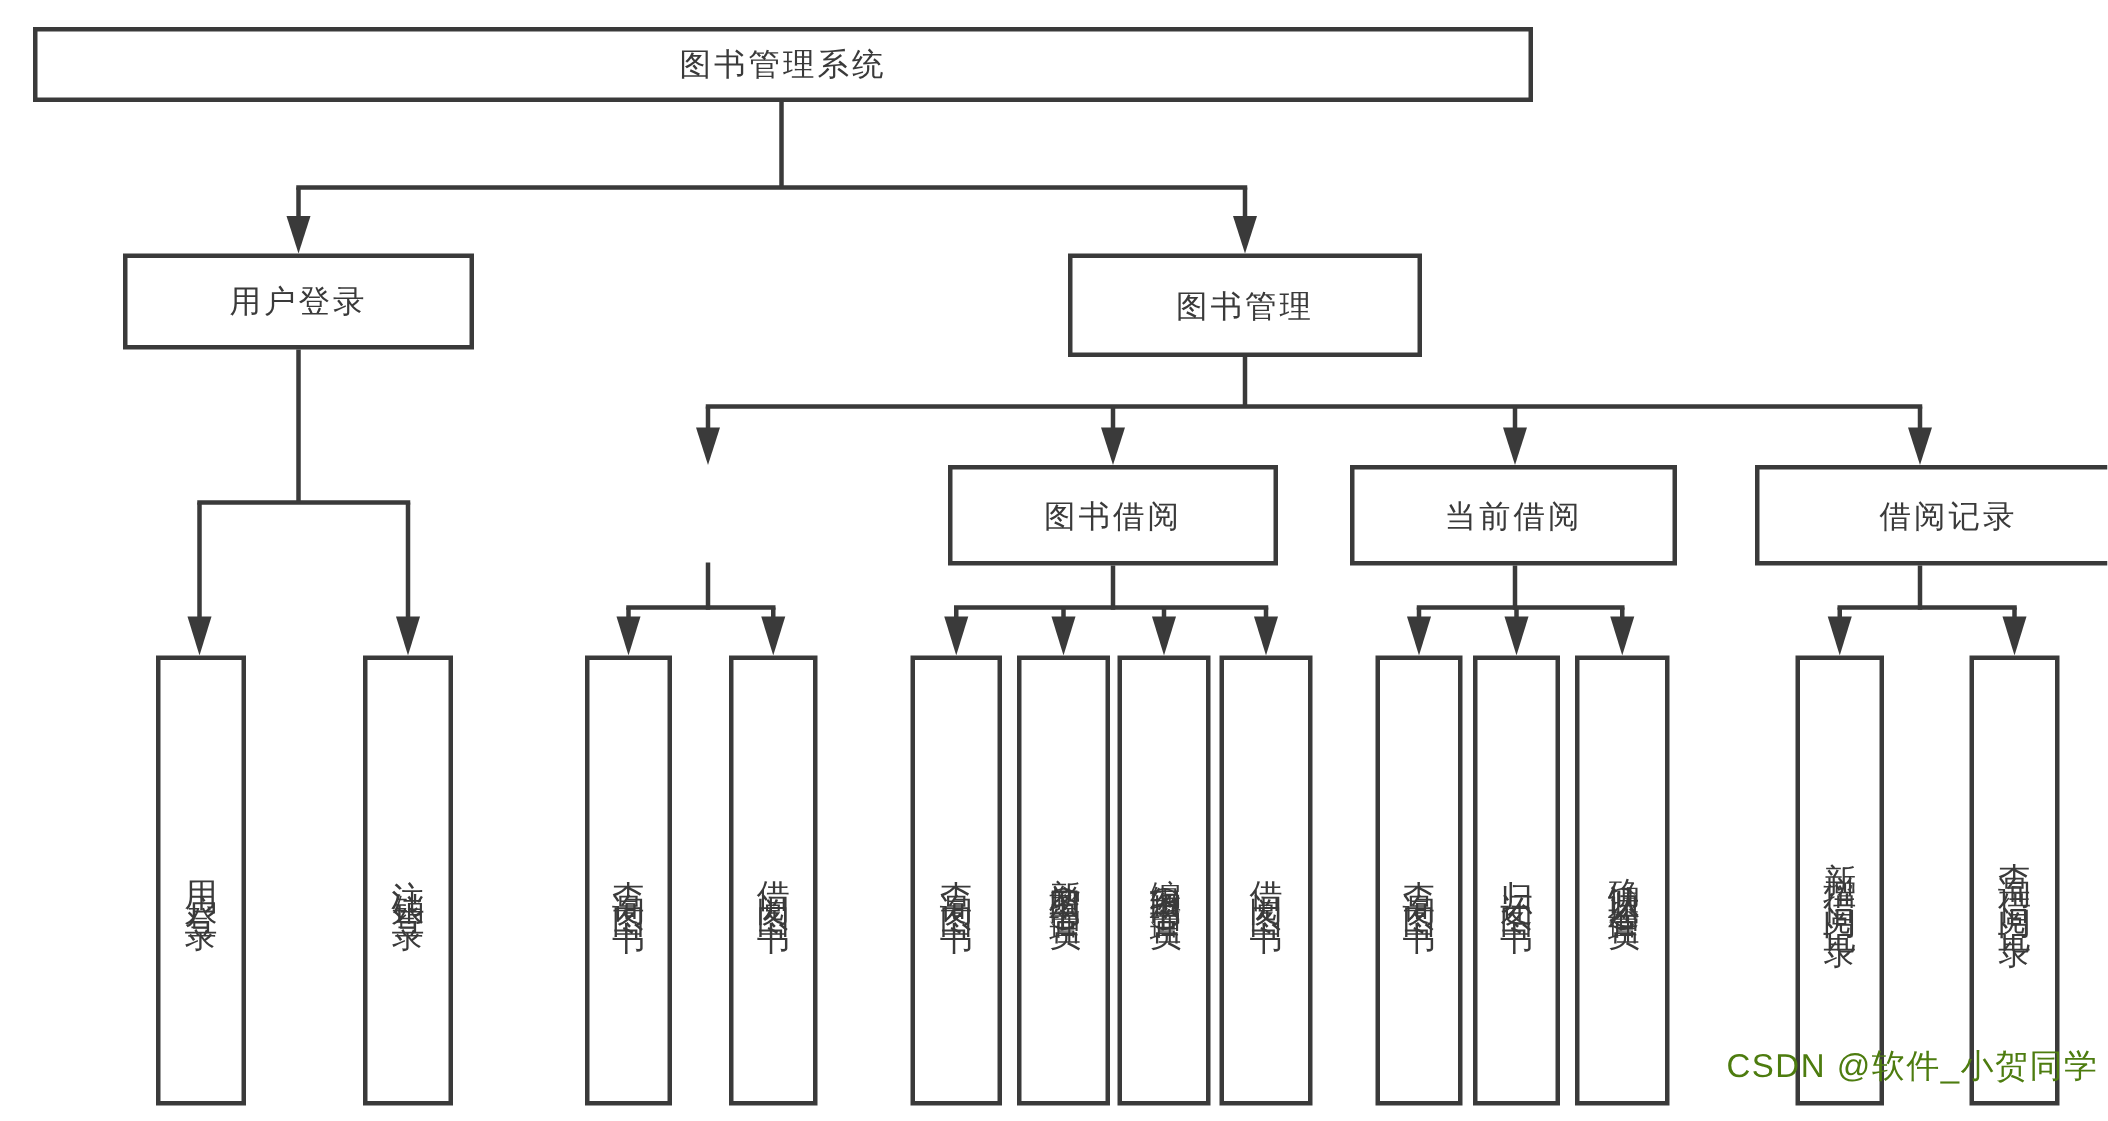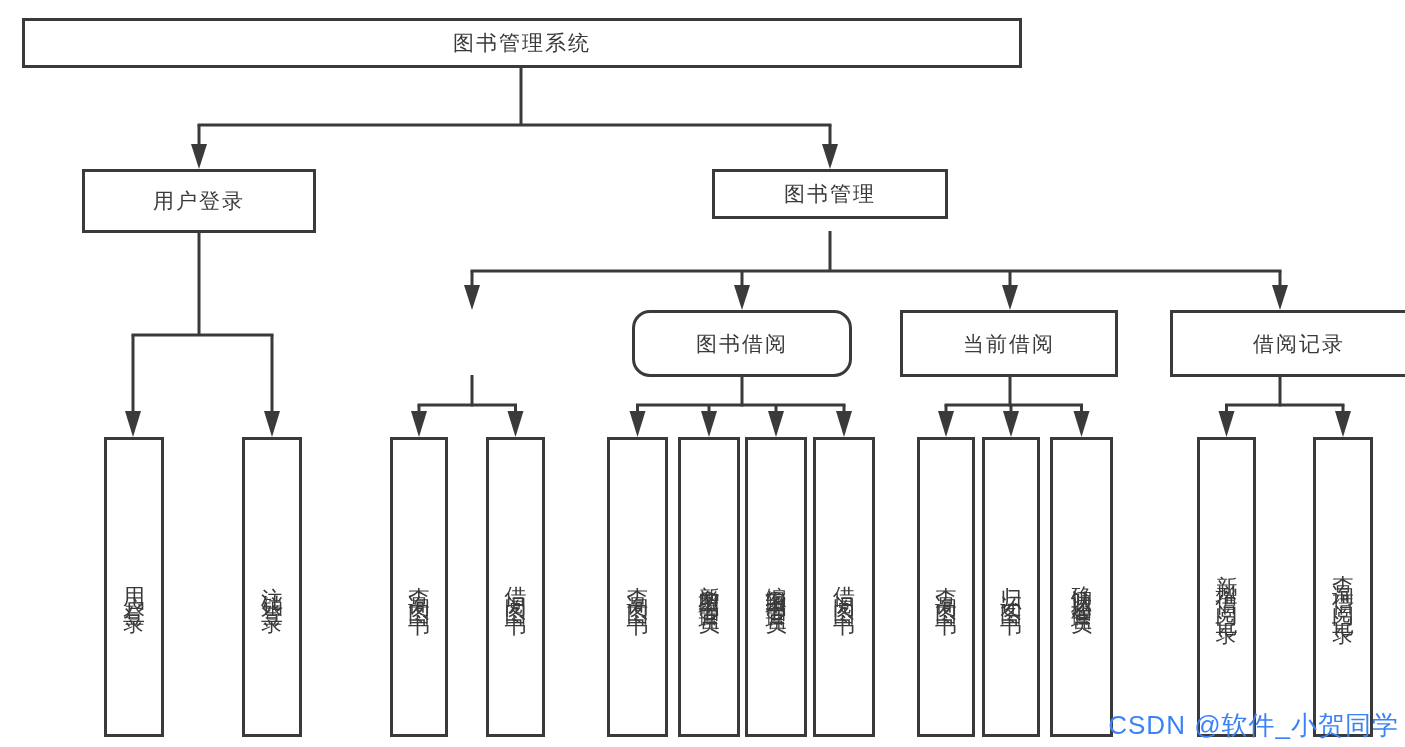--- a/index.html
+++ b/index.html
@@ -24,23 +24,23 @@
   .vlabel {
     writing-mode:vertical-rl;
     white-space:nowrap;
     color:#3a3a3a;
   }
   .len4  { font-size:22px; letter-spacing:9px; }
   .len6  { font-size:22px; letter-spacing:10px; }
   .len10 { font-size:21px; letter-spacing:4px; }
   .watermark {
     position:absolute;
-    right:6px; bottom:4px;
-    font-size:26px;
-    color:#3b82f6;
+    right:6px; bottom:21px;
+    font-size:22px;
+    color:#4d7c0f;
     letter-spacing:1px;
     z-index:3;
     white-space:nowrap;
   }
 </style>
 </head>
 <body>
 
 <div class="canvas">
 
@@ -114,25 +114,25 @@
     </g>
   </svg>
 
   <div class="box" style="left:22px; top:18px; width:1000px; height:50px;align-items:center;">
     <span class="hlabel">图书管理系统</span>
   </div>
 
   <div class="box" style="left:82px; top:169px; width:234px; height:64px;">
     <span class="hlabel">用户登录</span>
   </div>
-  <div class="box" style="left:712px; top:169px; width:236px; height:50px;">
+  <div class="box" style="left:712px; top:169px; width:236px; height:69px;">
     <span class="hlabel">图书管理</span>
   </div>
 
-  <div class="box" style="left:632px; top:310px; width:220px; height:67px;border-radius:18px;">
+  <div class="box" style="left:632px; top:310px; width:220px; height:67px;">
     <span class="hlabel">图书借阅</span>
   </div>
   <div class="box" style="left:900px; top:310px; width:218px; height:67px;">
     <span class="hlabel">当前借阅</span>
   </div>
   <div class="box" style="left:1170px; top:310px; width:258px; height:67px;text-align:right;">
     <span class="hlabel">借阅记录</span>
   </div>
 
   <div class="box" style="left:104px; top:437px; width:60px; height:300px;">

